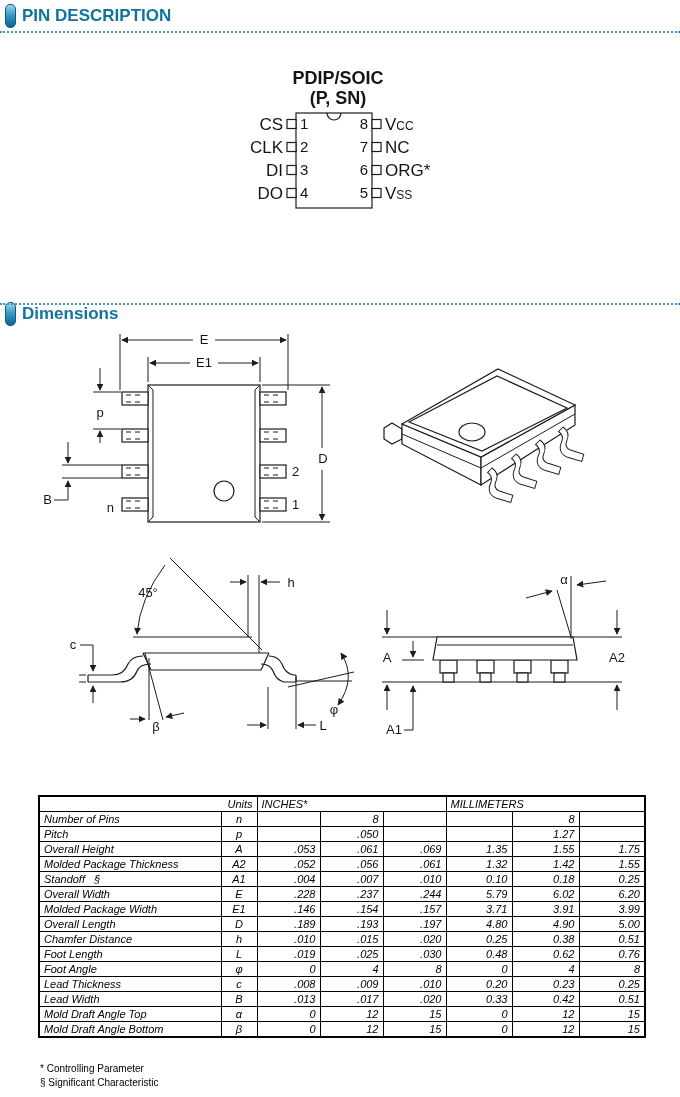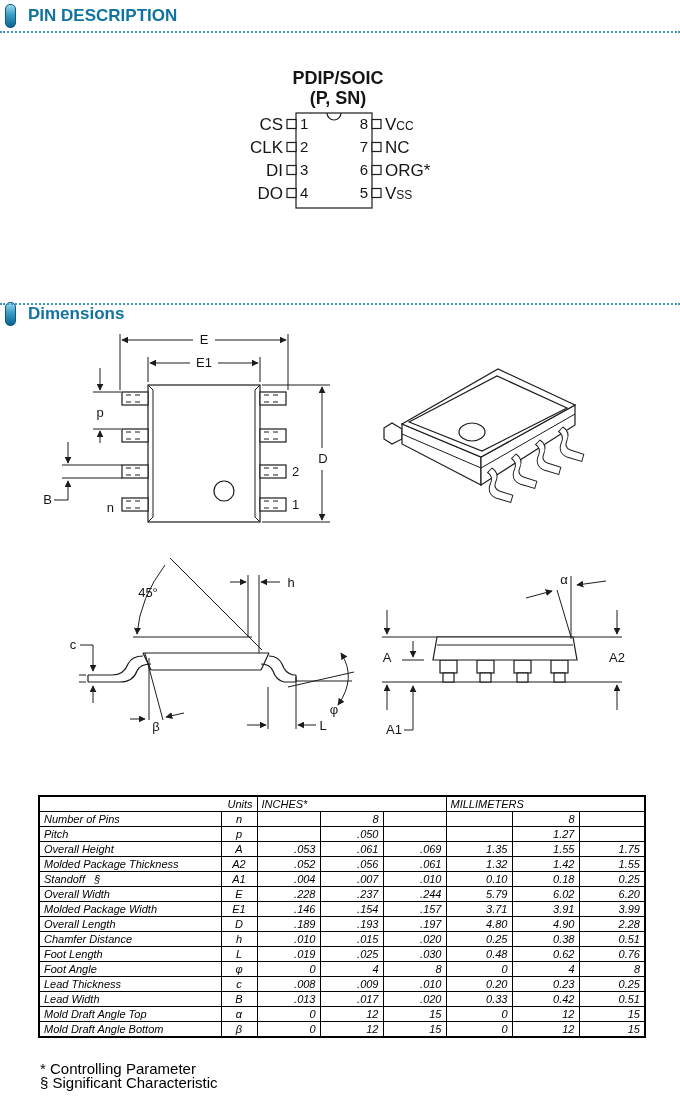--- a/index.html
+++ b/index.html
@@ -1,20 +1,20 @@
 <!DOCTYPE html>
 <html><head>
 <meta charset="utf-8">
 <style>
   html,body{margin:0;padding:0;}
   body{
     width:680px;height:1097px;position:relative;background:#ffffff;
     font-family:"Liberation Sans",sans-serif;color:#000;overflow:hidden;
   }
-  .section-header{position:absolute;left:5px;display:flex;align-items:center;gap:12px;}
+  .section-header{position:absolute;left:5px;display:flex;align-items:center;gap:6px;}
   .pill{width:9px;height:22px;border-radius:5px;
     background:linear-gradient(180deg,#9bd8ec 0%,#3a9cc4 45%,#0c6290 100%);
     border:1px solid #0b5a85;}
   .section-title{font-size:17px;font-weight:bold;color:#1173a0;letter-spacing:0px;}
   .dotted{position:absolute;left:0;width:680px;height:0;border-top:2px dotted #4095ba;}
   svg{position:absolute;left:0;}
   svg text{font-family:"Liberation Sans",sans-serif;fill:#151515;}
   .ln{stroke:#1c1c1c;stroke-width:1.2;fill:none;}
   .thin{stroke:#1c1c1c;stroke-width:1;fill:none;}
   .wh{fill:#ffffff;stroke:#1c1c1c;stroke-width:1.2;}
@@ -26,21 +26,21 @@
   
   #dim-table{position:absolute;left:38px;top:795px;border-collapse:collapse;
     table-layout:fixed;font-size:11px;border:2px solid #000;font-style:italic;}
   #dim-table td,#dim-table th{border:1px solid #000;padding:0 4px;height:14px;
     line-height:13px;font-weight:normal;white-space:nowrap;overflow:hidden;}
   .h-right{text-align:right;}
   .h-center{text-align:left;}
   .c-name{text-align:left;}
   .c-sym{text-align:center;}
   .c-val{text-align:right;}
-  #footnotes{position:absolute;left:40px;top:1062px;font-size:15px;line-height:14px;}
+  #footnotes{position:absolute;left:40px;top:1062px;font-size:10px;line-height:14px;}
 </style>
 </head>
 <body>
 
 <div class="section-header" style="top:4px;">
   <div class="pill"></div>
   <div class="section-title">PIN DESCRIPTION</div>
 </div>
 <div class="dotted" style="top:31px;"></div>
 
@@ -344,21 +344,21 @@
         <td class="c-val">3.99</td>
       </tr>
       <tr>
         <td class="c-name">Overall Length</td>
         <td class="c-sym">D</td>
         <td class="c-val">.189</td>
         <td class="c-val">.193</td>
         <td class="c-val">.197</td>
         <td class="c-val">4.80</td>
         <td class="c-val">4.90</td>
-        <td class="c-val">2.28</td>
+        <td class="c-val">5.00</td>
       </tr>
       <tr>
         <td class="c-name">Chamfer Distance</td>
         <td class="c-sym">h</td>
         <td class="c-val">.010</td>
         <td class="c-val">.015</td>
         <td class="c-val">.020</td>
         <td class="c-val">0.25</td>
         <td class="c-val">0.38</td>
         <td class="c-val">0.51</td>

